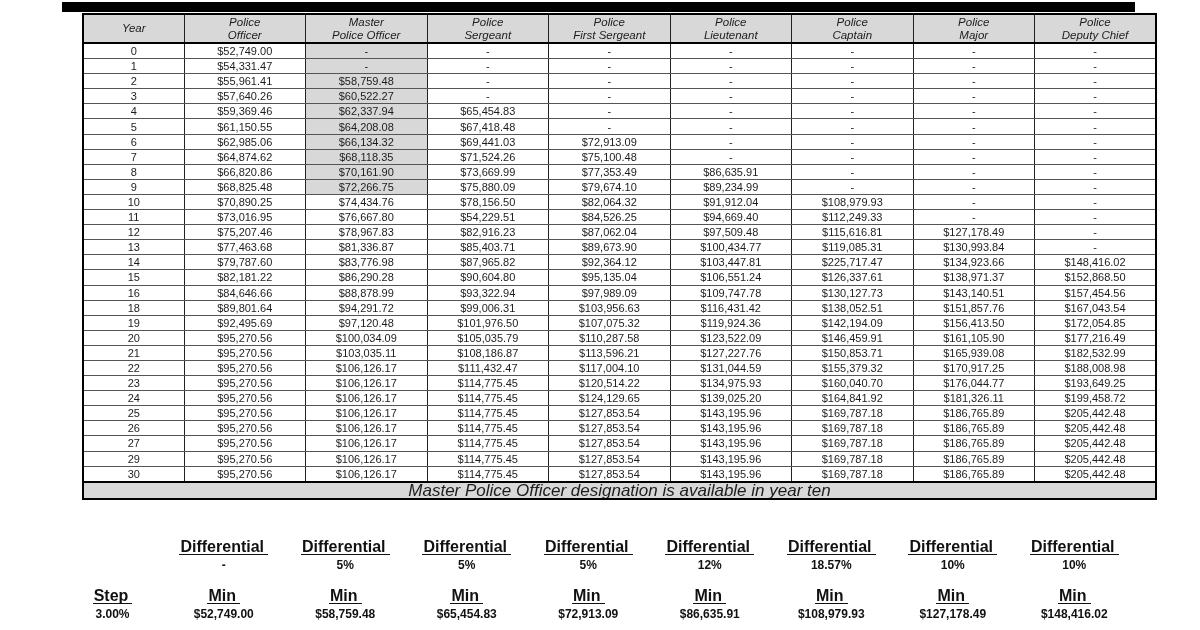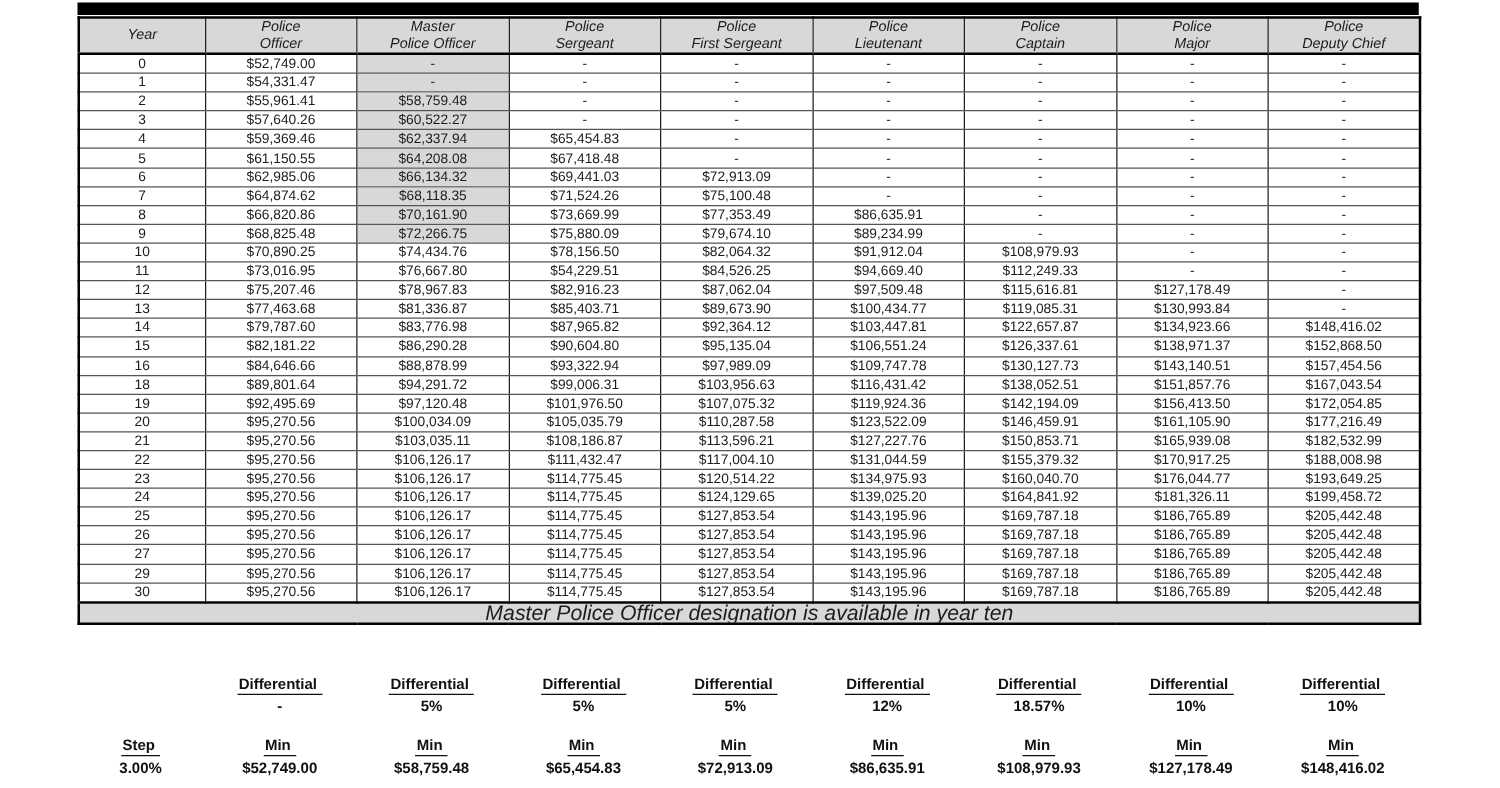--- a/index.html
+++ b/index.html
@@ -19,20 +19,21 @@
   .top-bar {
     height: 10px;
     background: #000000;
     margin-bottom: 1px;
   }
   table.pay-table {
     border-collapse: collapse;
     table-layout: fixed;
     width: 1073px;
     border: 2.5px solid #000000;
+    margin-left: 20px;
   }
   table.pay-table th, table.pay-table td {
     border-left: 1.5px solid #222222;
     border-right: 1.5px solid #222222;
     border-top: 1px solid #555555;
     border-bottom: 1px solid #555555;
     text-align: center;
     vertical-align: middle;
     padding: 0;
     overflow: hidden;
@@ -68,21 +69,21 @@
     width: 1073px;
     color: #111111;
   }
   .f-row { display: flex; }
   .f-row.min-row { margin-top: 14px; }
   .f-spacer { width: 101px; }
   .f-cell { width: 121.5px; text-align: center; }
   .f-label {
     display: inline-block;
     font-weight: bold;
-    font-size: 12px;
+    font-size: 16px;
     line-height: 13px;
     border-bottom: 1.5px solid #111111;
     padding: 0 4px 1px 1px;
   }
   .f-val {
     font-weight: bold;
     font-size: 12px;
     line-height: 15px;
     margin-top: 2px;
   }
@@ -280,21 +281,21 @@
           <td>$130,993.84</td>
           <td>-</td>
         </tr>
         <tr>
           <td>14</td>
           <td>$79,787.60</td>
           <td>$83,776.98</td>
           <td>$87,965.82</td>
           <td>$92,364.12</td>
           <td>$103,447.81</td>
-          <td>$122,657.87</td>
+          <td>$225,717.47</td>
           <td>$134,923.66</td>
           <td>$148,416.02</td>
         </tr>
         <tr>
           <td>15</td>
           <td>$82,181.22</td>
           <td>$86,290.28</td>
           <td>$90,604.80</td>
           <td>$95,135.04</td>
           <td>$106,551.24</td>

